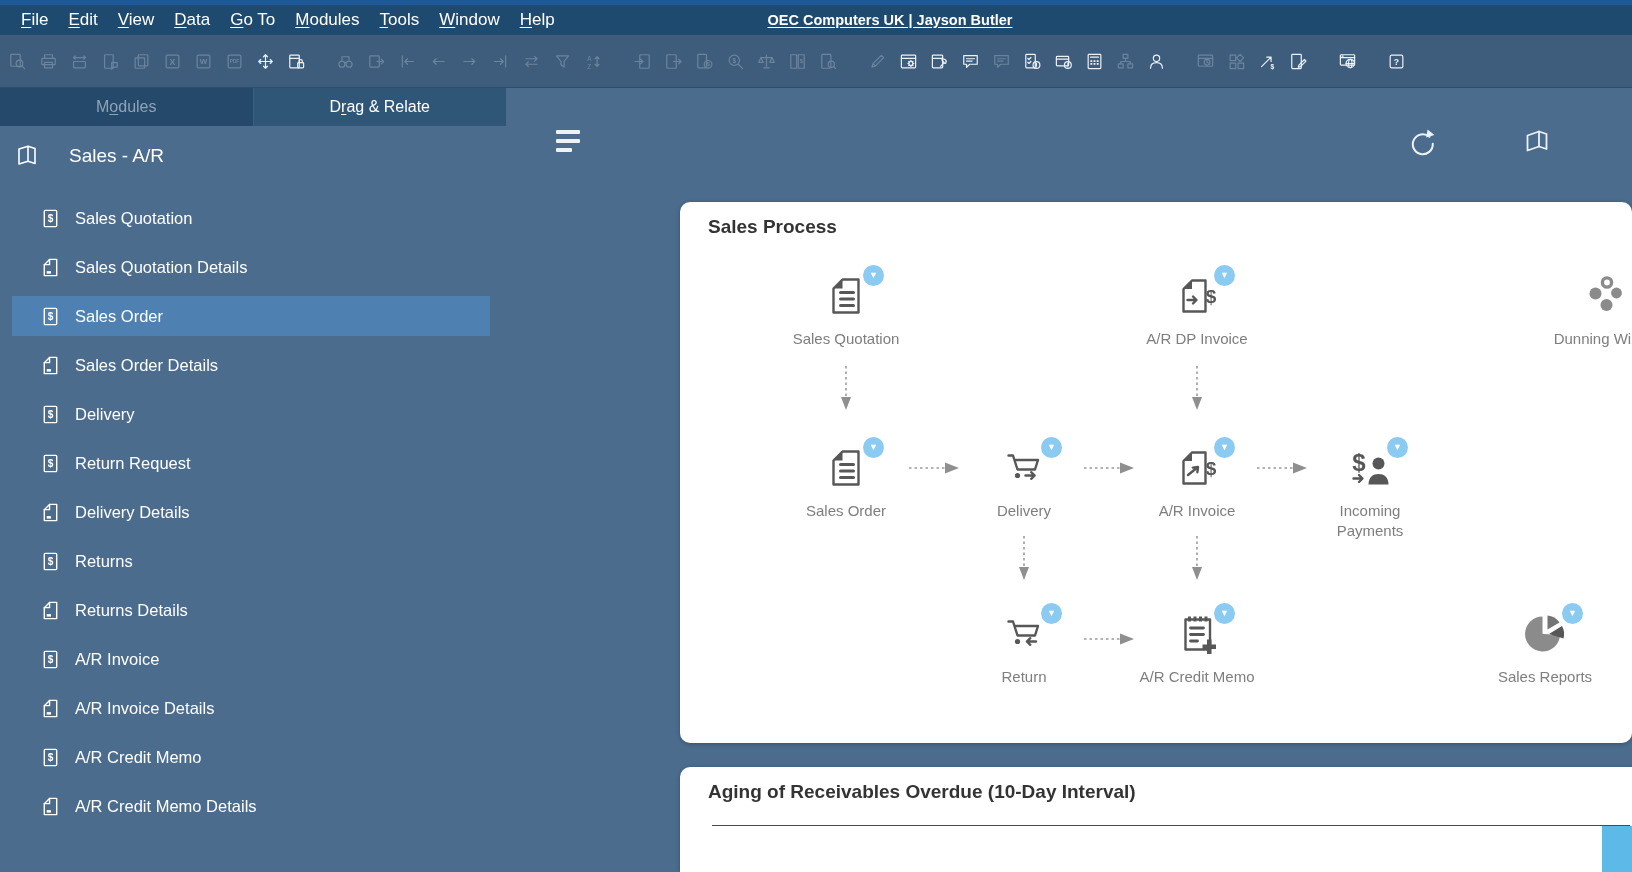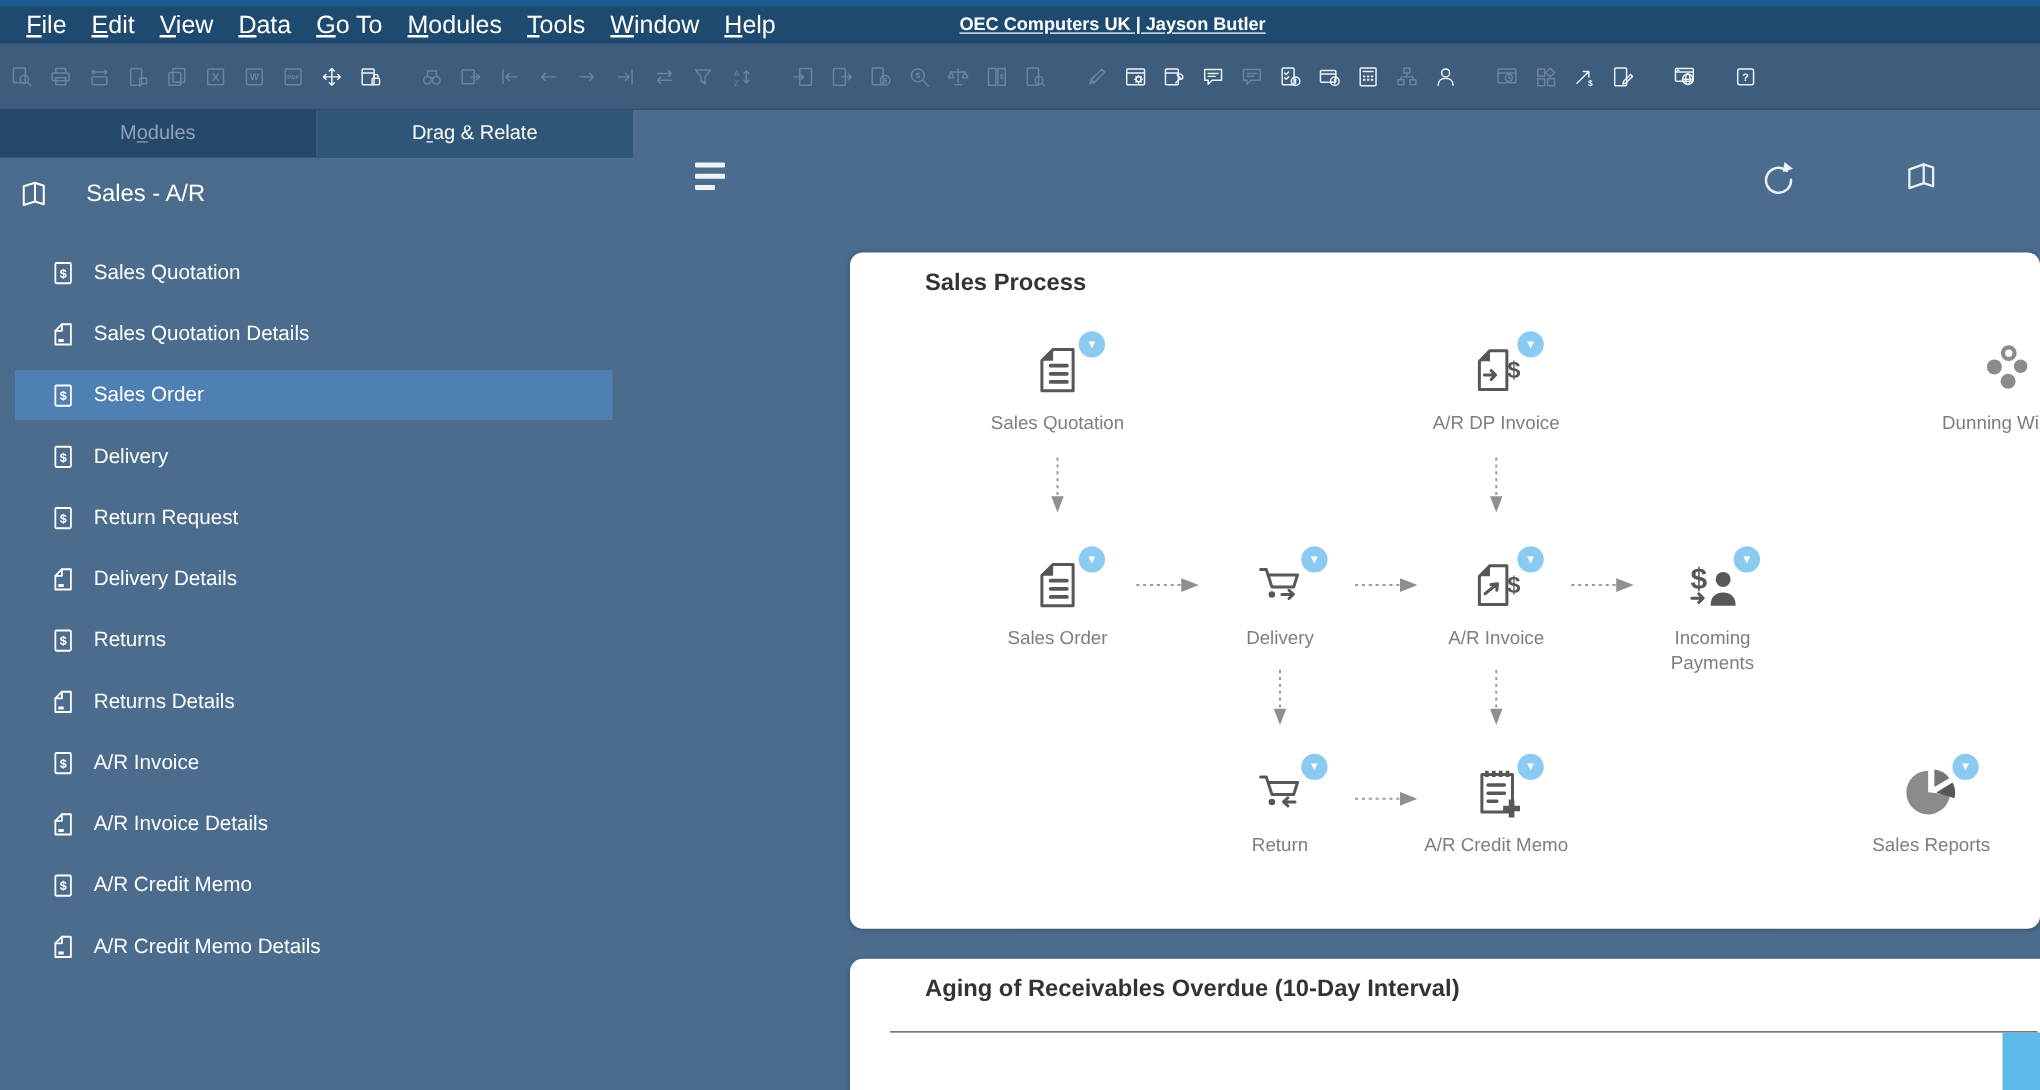--- a/index.html
+++ b/index.html
@@ -3,21 +3,21 @@
 <meta charset="utf-8">
 <style>
   html,body{margin:0;padding:0;background:#2b3e52;}
   .screen{position:relative;width:1632px;height:872px;overflow:hidden;
     background:#4B6C8D;font-family:"Liberation Sans",sans-serif;}
 
   
   .topstrip{position:absolute;left:0;top:0;width:100%;height:5px;background:#1D5A93;}
   .menubar{position:absolute;left:0;top:5px;width:100%;height:30px;background:#1F4A70;}
   .menuitems{position:absolute;left:18px;top:0;height:30px;display:flex;gap:14px;align-items:center;}
-  .mitem{color:#fff;font-size:20px;padding:0 3px;cursor:pointer;white-space:nowrap;}
+  .mitem{color:#fff;font-size:17px;padding:0 3px;cursor:pointer;white-space:nowrap;}
   .u{text-decoration:underline;text-underline-offset:2px;}
   .wintitle{position:absolute;left:890px;top:0;transform:translateX(-50%);height:30px;
     display:flex;align-items:center;color:#fff;font-size:14.5px;font-weight:bold;
     text-decoration:underline;text-underline-offset:2px;white-space:nowrap;}
 
   
   .toolbar{position:absolute;left:0;top:35px;width:100%;height:53px;background:#3E5D7C;
     border-bottom:1px solid #2F4D6A;display:flex;align-items:center;padding-left:7px;gap:11px;box-sizing:border-box;}
   .ticon{width:20px;height:20px;display:inline-flex;align-items:center;justify-content:center;cursor:pointer;flex:0 0 auto;}
   .ticon svg{width:19px;height:19px;stroke:currentColor;fill:none;stroke-width:1.5;
@@ -48,21 +48,21 @@
   .mico{position:absolute;width:32px;height:32px;cursor:pointer;}
   .mico svg{width:32px;height:32px;stroke:#EDF2F7;fill:none;stroke-width:2;stroke-linecap:round;stroke-linejoin:round;}
   .refresh{left:1406px;top:127px;}
   .cubebtn{left:1520px;top:127px;}
   .cubebtn svg{stroke-width:1.8;}
 
   
   .card{position:absolute;background:#fff;border-radius:10px;box-shadow:0 1px 4px rgba(0,0,0,.25);}
   .card1{left:680px;top:202px;width:952px;height:541px;}
   .card2{left:680px;top:767px;width:952px;height:105px;border-radius:10px 10px 0 0;padding-left:20px;}
-  .ctitle{position:absolute;left:28px;top:14px;font-size:19px;font-weight:bold;color:#333;margin-left:32px;}
+  .ctitle{position:absolute;left:28px;top:14px;font-size:19px;font-weight:bold;color:#333;}
   .divider{position:absolute;left:32px;top:58px;width:918px;height:1px;background:#4a4a4a;}
   .bluebar{position:absolute;left:922px;top:59px;width:30px;height:46px;background:#5CB9E8;}
 
   
   .pnode{position:absolute;width:120px;display:flex;flex-direction:column;align-items:center;
     text-align:center;cursor:pointer;}
   .picon{position:relative;width:48px;height:48px;}
   .picon svg{width:48px;height:48px;display:block;stroke:#575757;fill:none;stroke-width:2.4;
     stroke-linecap:round;stroke-linejoin:round;}
   .badge{position:absolute;top:-7px;right:-14px;width:21px;height:21px;border-radius:50%;
@@ -545,20 +545,26 @@
         <svg>
           <use href="#i-side-details"></use>
         </svg>
         <span class="slabel">Sales Quotation Details</span>
       </div>
     <div class="sitem sel">
         <svg>
           <use href="#i-side-money"></use>
         </svg>
         <span class="slabel">Sales Order</span>
+      </div>
+    <div class="sitem">
+        <svg>
+          <use href="#i-side-details"></use>
+        </svg>
+        <span class="slabel">Sales Order Details</span>
       </div>
     <div class="sitem">
         <svg>
           <use href="#i-side-money"></use>
         </svg>
         <span class="slabel">Delivery</span>
       </div>
     <div class="sitem">
         <svg>
           <use href="#i-side-money"></use>

